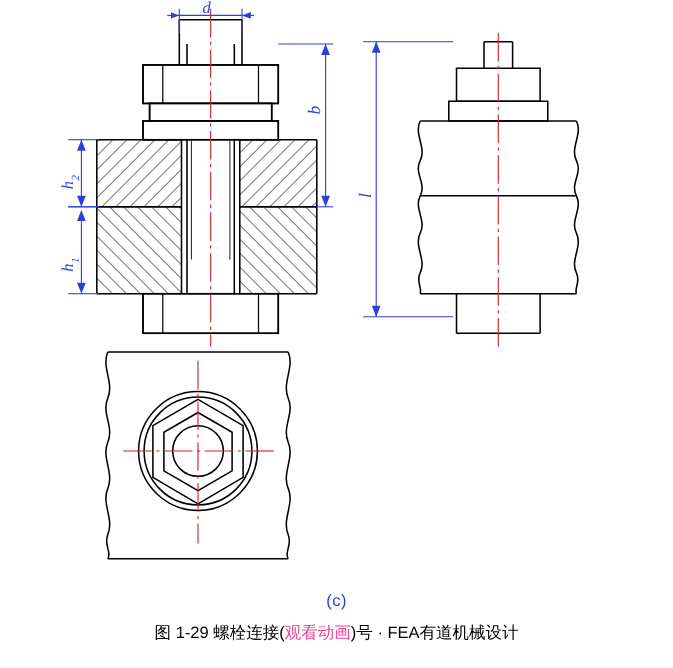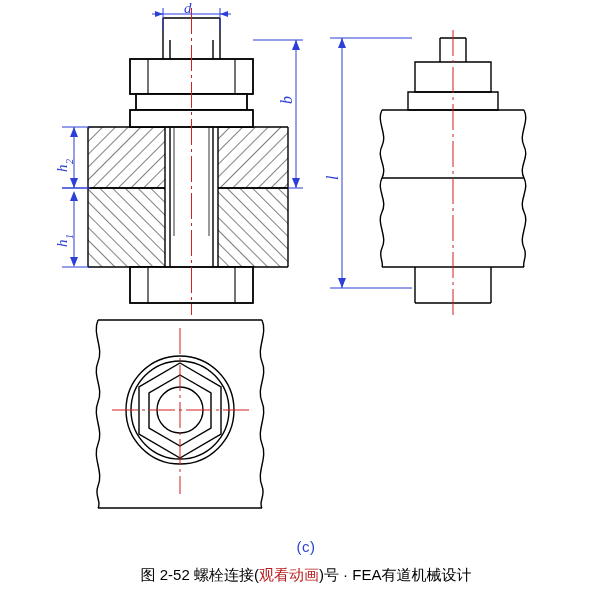--- a/index.html
+++ b/index.html
@@ -22,21 +22,21 @@
     font-size:15px;
     color:#2c3fd6;
     letter-spacing:0.5px;
   }
   #caption-line{
     top:566px;
     font-size:15px;
     color:#000000;
     white-space:nowrap;
   }
-  #caption-line .blue{color:#b91c1c;}
+  #caption-line .blue{color:#ec4899;}
   .dimlabel{
     position:absolute;
     font-family:"Liberation Serif", serif;
     font-style:italic;
     color:#2c3fd6;
   }
 </style>
 </head>
 <body>
 
@@ -189,13 +189,13 @@
 <span class="dimlabel" style="left:54px;top:172px;font-size:15px;transform:rotate(-90deg);transform-origin:left top;">h</span>
 <span class="dimlabel" style="left:64px;top:164px;font-size:10px;transform:rotate(-90deg);transform-origin:left top;">2</span>
 
 <span class="dimlabel" style="left:54px;top:247px;font-size:15px;transform:rotate(-90deg);transform-origin:left top;">h</span>
 <span class="dimlabel" style="left:64px;top:239px;font-size:10px;transform:rotate(-90deg);transform-origin:left top;">1</span>
 
 <span class="dimlabel" style="left:324px;top:180px;font-size:16px;transform:rotate(-90deg);transform-origin:left top;">l</span>
 
 <div class="caption" id="sub-label">(c)</div>
 
-<div class="caption" id="caption-line"><span>图 2-52  螺栓连接(</span><span class="blue">观看动画</span><span>)号 · FEA有道机械设计</span></div>
+<div class="caption" id="caption-line"><span>图 1-29  螺栓连接(</span><span class="blue">观看动画</span><span>)号 · FEA有道机械设计</span></div>
 
 </body></html>

